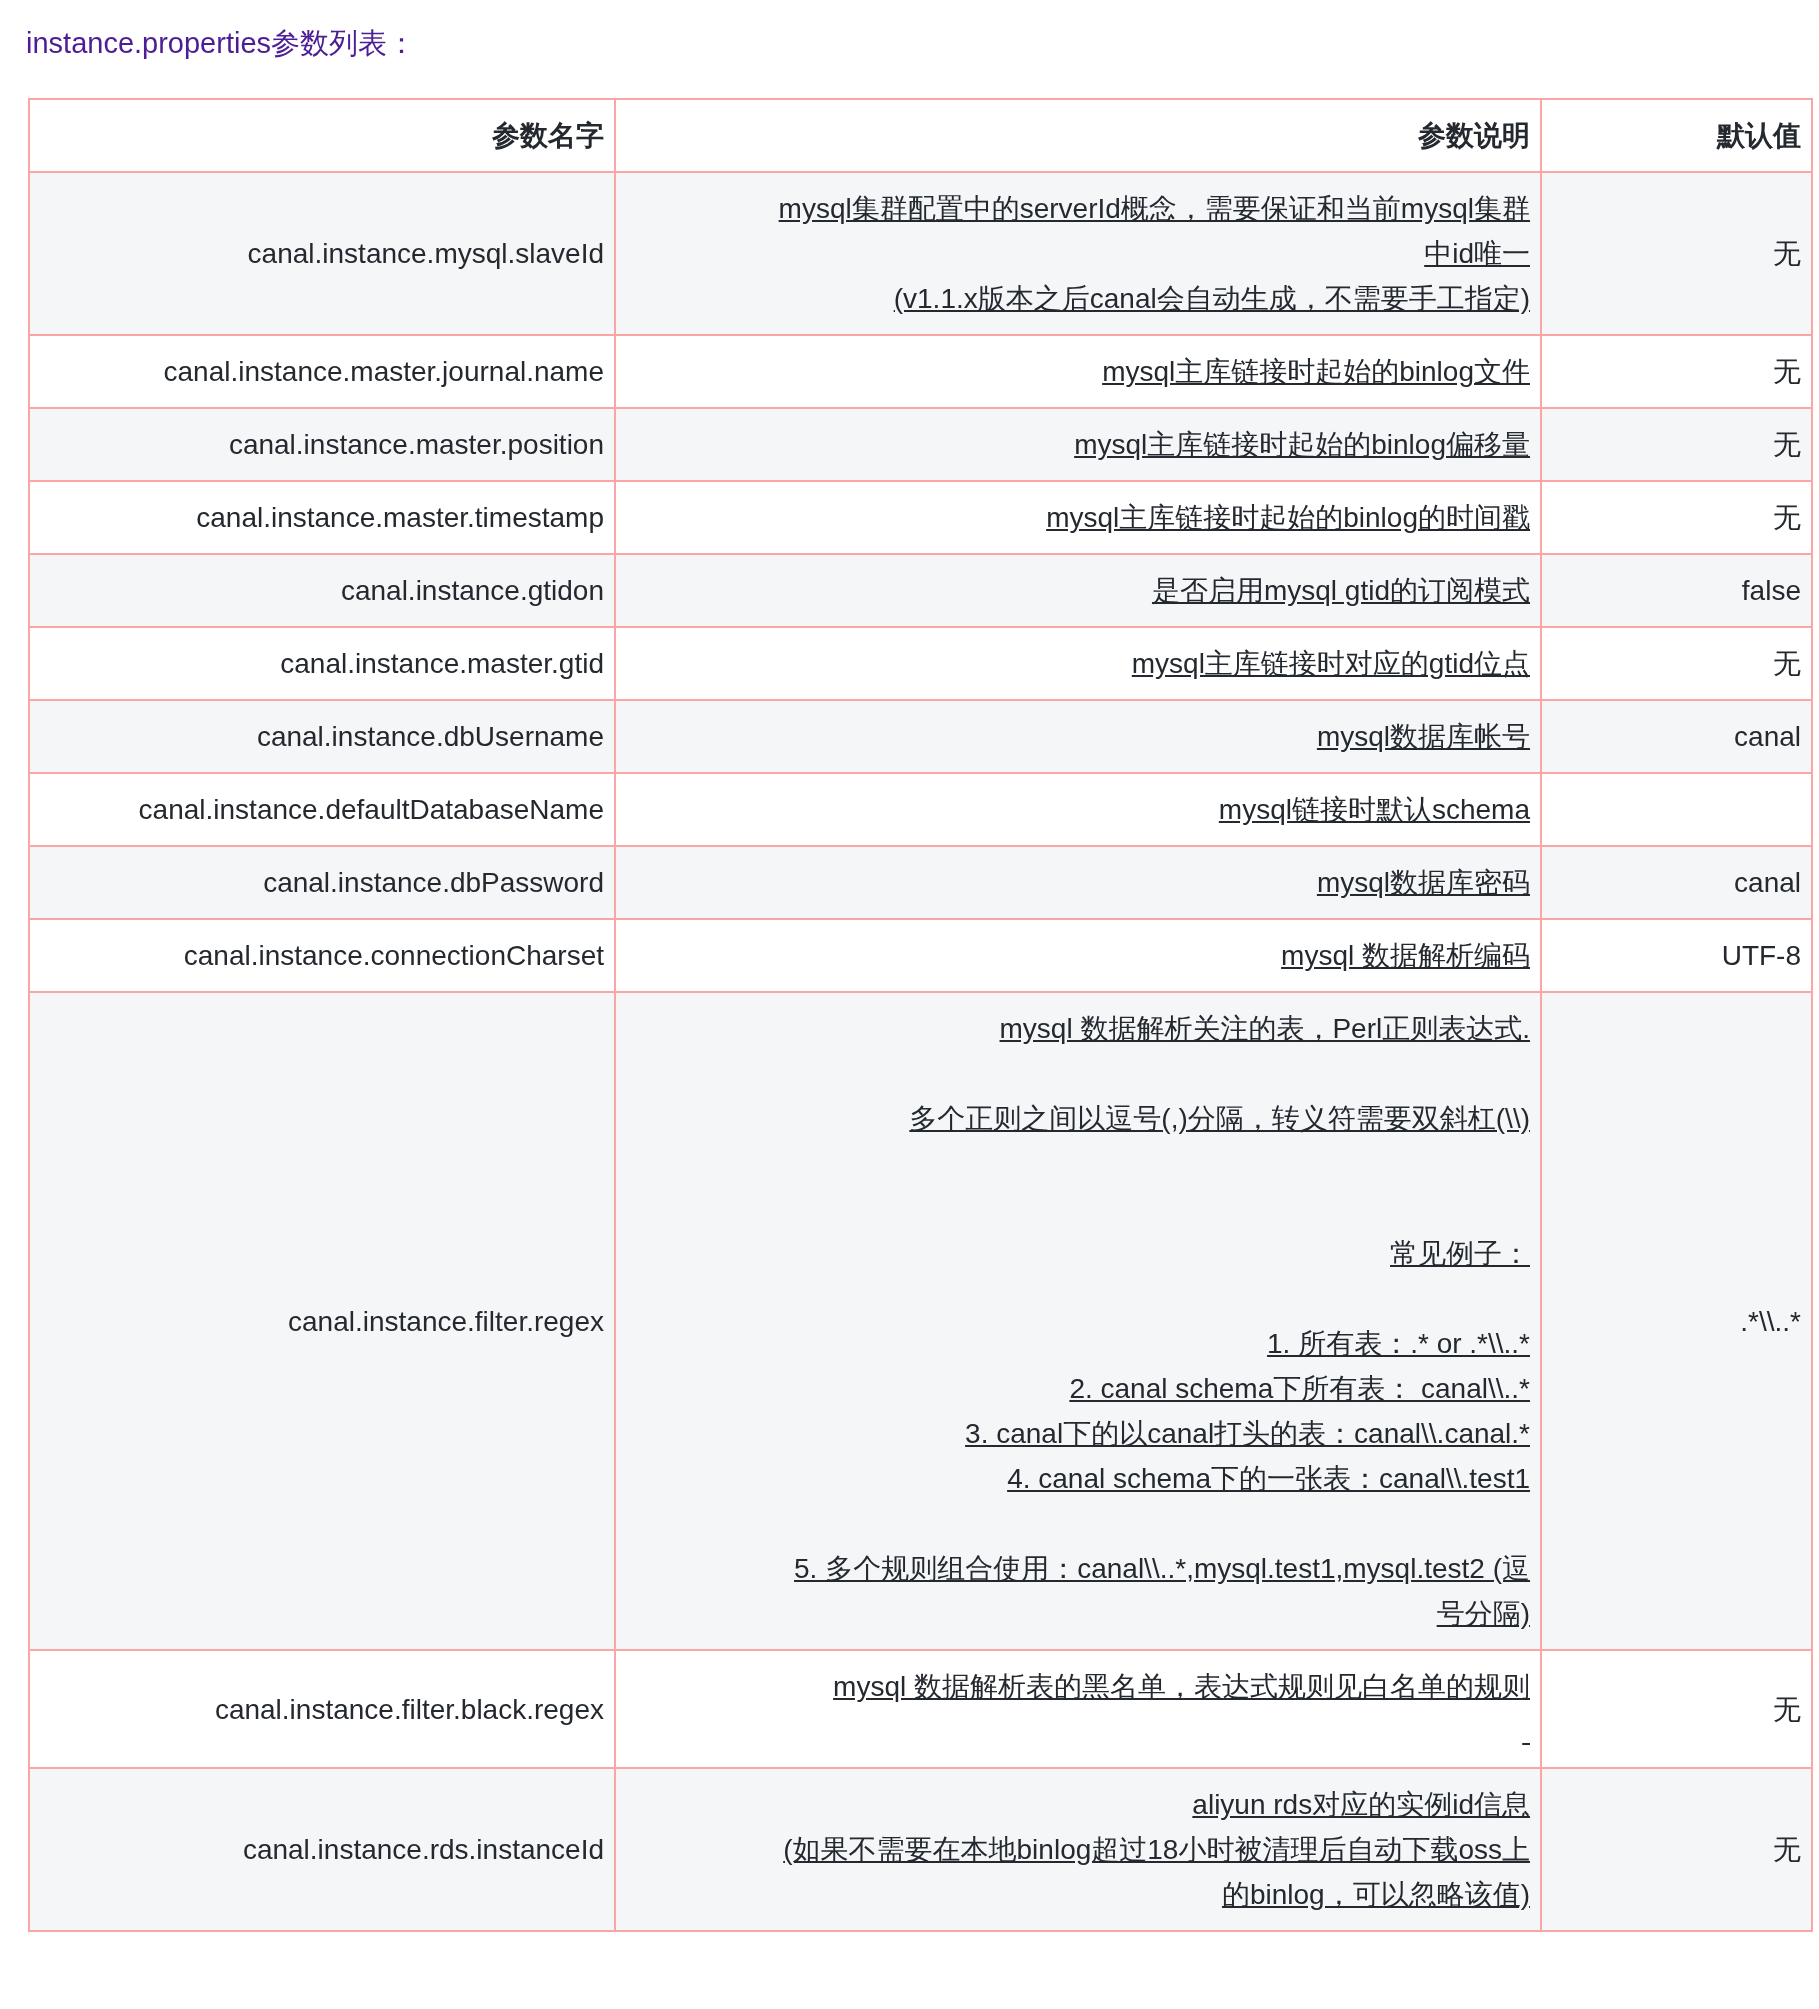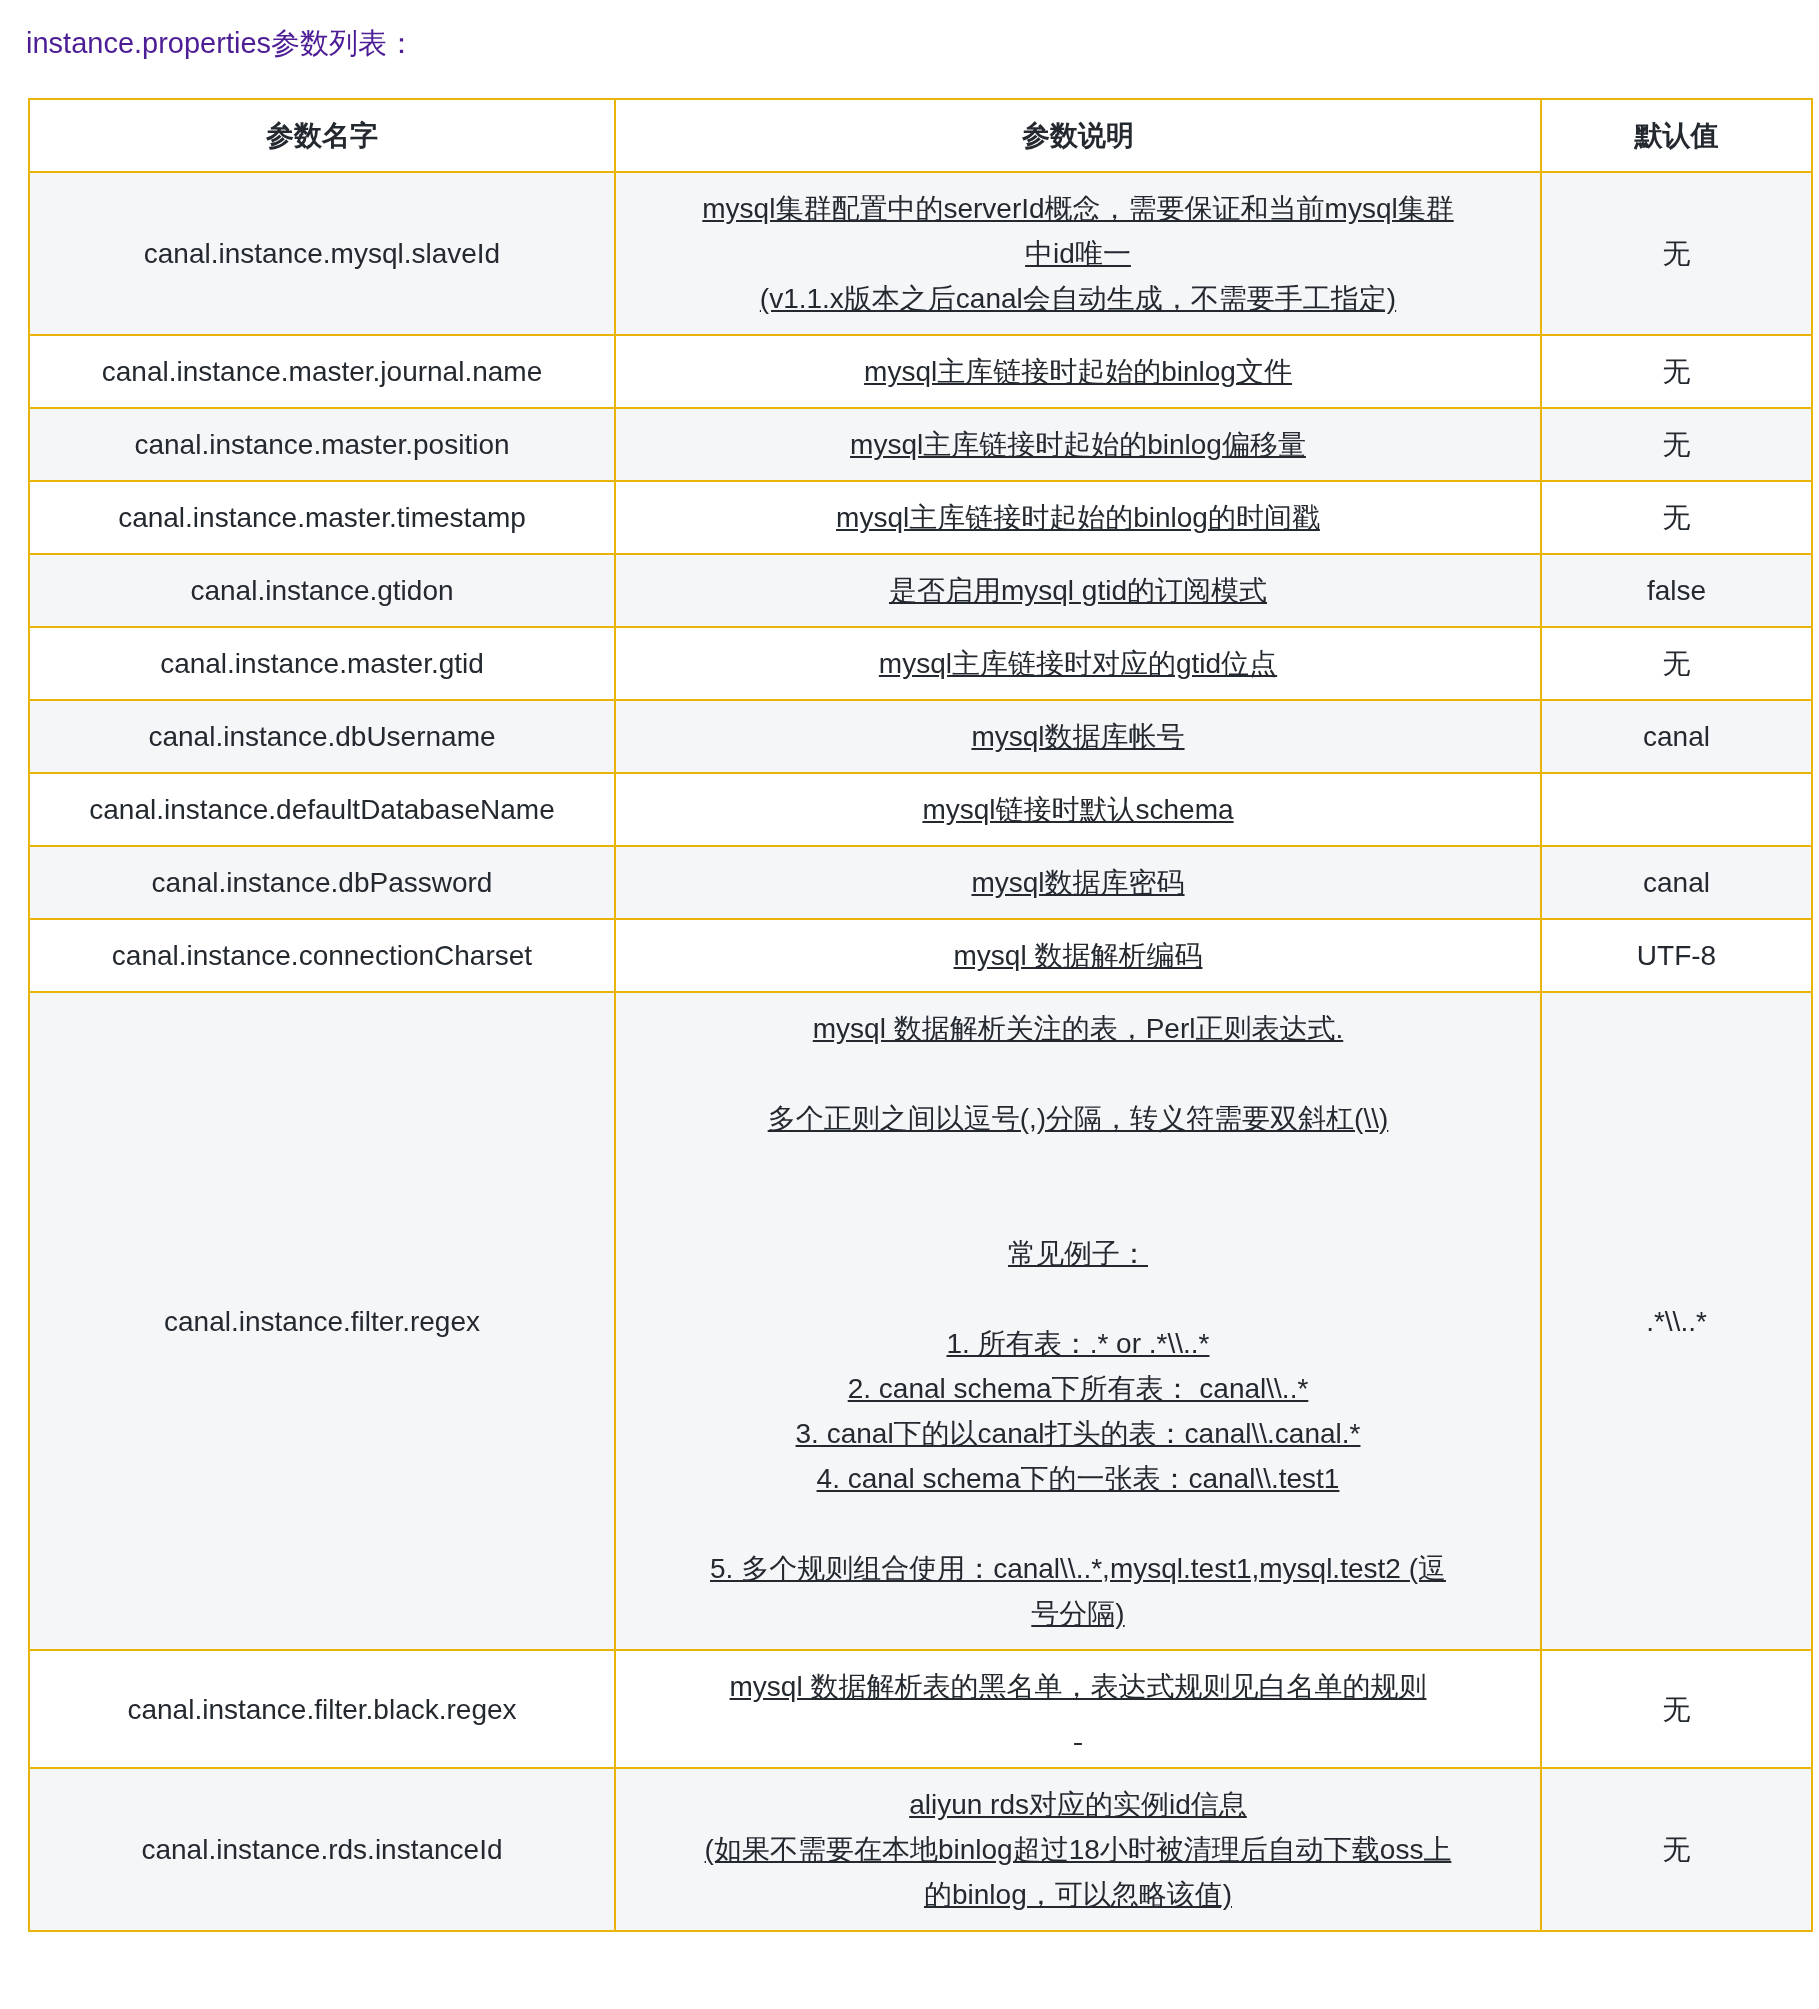--- a/index.html
+++ b/index.html
@@ -18,25 +18,25 @@
     font-weight:500;
     color:#4c1d95;
   }
   table.params {
     border-collapse:collapse;
     table-layout:fixed;
     width:1783px;
     margin:36px 0 0 28px;
   }
   .params th, .params td {
-    border:2px solid #eab308;
+    border:2px solid #fca5a5;
     padding:13px 10px;
     font-size:28px;
     line-height:45px;
-    text-align:center;
+    text-align:right;
     vertical-align:middle;
     word-wrap:break-word;
   }
   .params thead th { font-weight:600; background:#ffffff; }
   .params tbody tr:nth-child(odd) { background:#f4f6f8; }
   .params tbody tr:nth-child(even) { background:#ffffff; }
   td.cell-desc { white-space:pre-line;text-decoration:underline; }
   .watermark {
     position:absolute;
     top:1962px;

